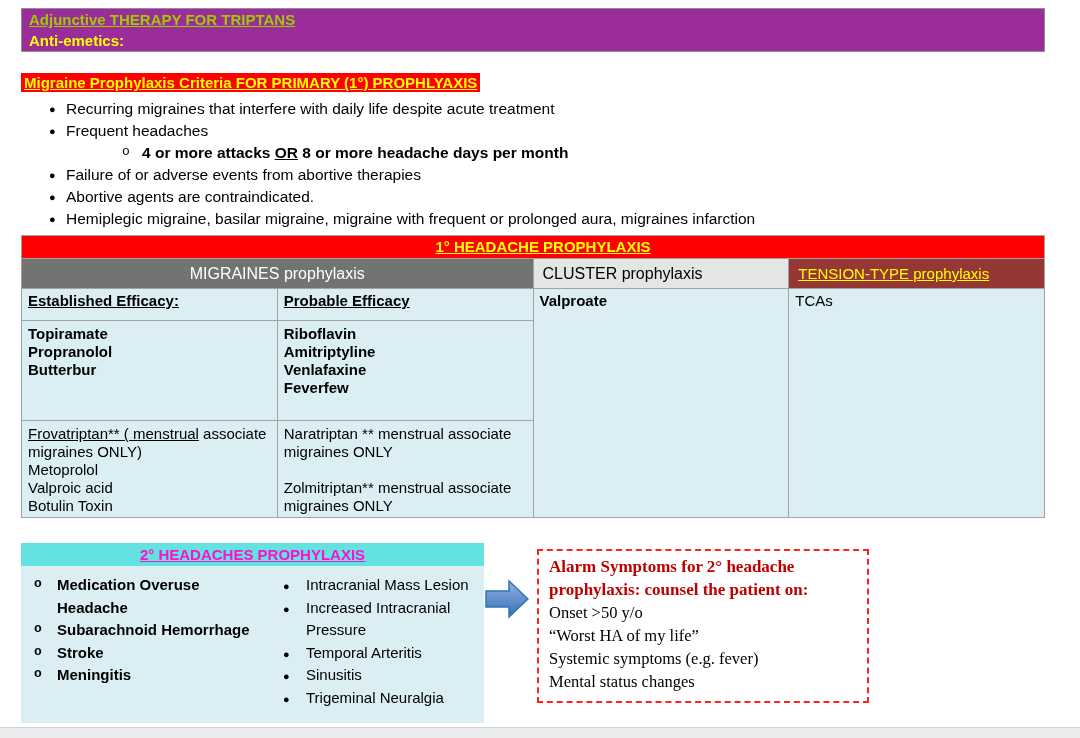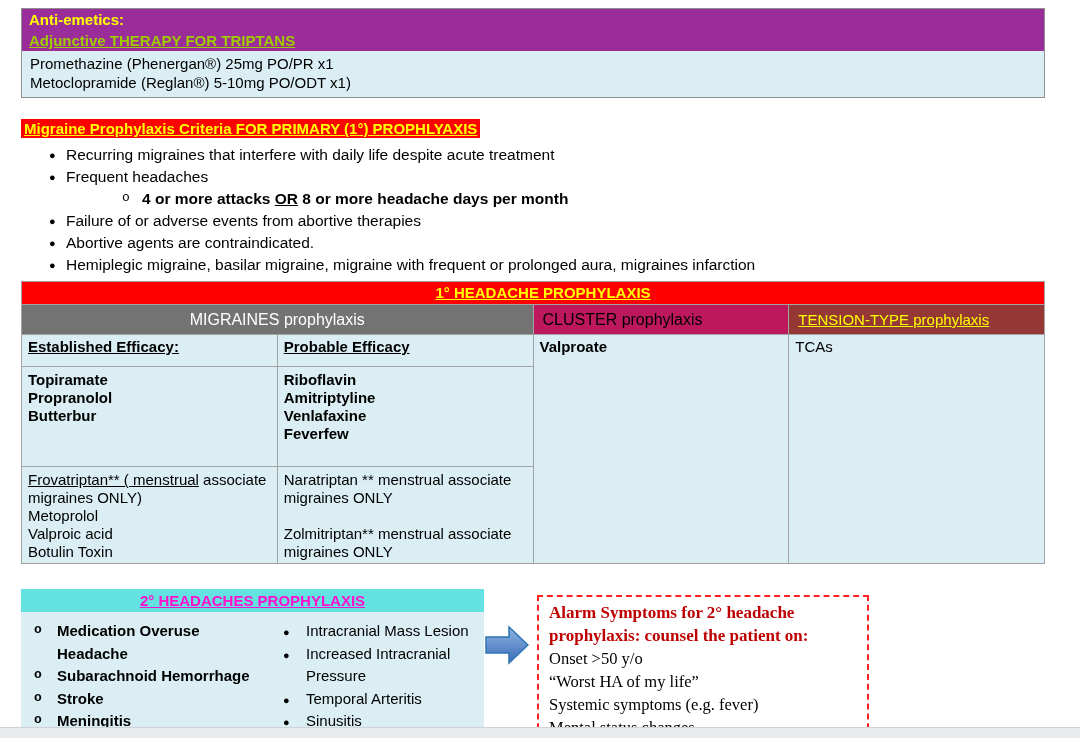--- a/index.html
+++ b/index.html
@@ -33,21 +33,21 @@
   .b .txt{display:block;padding-left:45px;}
   .b.sub .mark{left:101px;top:-1px;font-size:13px;font-family:"Liberation Mono","DejaVu Sans Mono",monospace;}
   .b.sub .txt{padding-left:121px;font-weight:bold;}
 
   
   table.pt{border-collapse:collapse;table-layout:fixed;width:1024px;margin-top:5px;}
   .pt td{border:1px solid #A3A3A3;font-size:15px;line-height:18px;padding:2px 6px;vertical-align:top;background:#DAEEF3;}
   .pt td.hdr{background:#FF0000;text-align:center;padding:2px;height:23px;vertical-align:middle;}
   .pt td.hdr span{color:#FFFF00;font-weight:bold;font-size:15px;margin-left:20px;}
   .pt td.mig{background:#737373;color:#ffffff;text-align:center;font-size:16px;vertical-align:middle;height:30px;}
-  .pt td.clu{background:#be185d;color:#000;font-size:16px;padding-left:9px;vertical-align:middle;}
+  .pt td.clu{background:#e5e5e5;color:#000;font-size:16px;padding-left:9px;vertical-align:middle;}
   .pt td.ten{background:#953735;padding-left:9px;vertical-align:middle;}
   .pt td.ten span{color:#FFFF00;font-size:15px;margin-top:36px;}
   .pt tr.r3 td{height:32px;padding-top:3px;}
   .pt tr.r4 td{height:100px;padding-top:4px;}
   .pt tr.r5 td{height:91px;padding-top:4px;margin-top:32px;}
   .pt .bold{font-weight:bold;}
 
   
   .bottom{display:flex;align-items:flex-start;margin-top:25px;}
   .sec{width:463px;flex:none;}
@@ -74,24 +74,22 @@
 
   .pbreak{position:absolute;left:0;top:728px;width:1080px;height:10px;background:#E9EBEC;box-shadow:0 -1px 0 #CFD3D6;}
 </style>
 </head>
 <body>
 
 <div class="page">
   <div class="content">
 
     <div class="adj">
+      <div class="adj-bar t1"><span class="u">Adjunctive THERAPY FOR TRIPTANS</span></div>
       <div class="adj-bar t2"><span>Anti-emetics:</span></div>
-      <div class="adj-bar t1"><span class="u">Adjunctive THERAPY FOR TRIPTANS</span></div>
-      <div class="adj-body pre">Promethazine (Phenergan®) 25mg PO/PR x1
-Metoclopramide (Reglan®) 5-10mg PO/ODT x1)</div>
     </div>
 
     <div class="crit-wrap">
       <span class="crit-title"><span class="u">Migraine Prophylaxis Criteria FOR PRIMARY (1°) PROPHLYAXIS</span></span>
     </div>
 
     <div class="bullets">
       <div class="b">
           <span class="mark">●</span>
           <span class="txt">Recurring migraines that interfere with daily life despite acute treatment</span>

